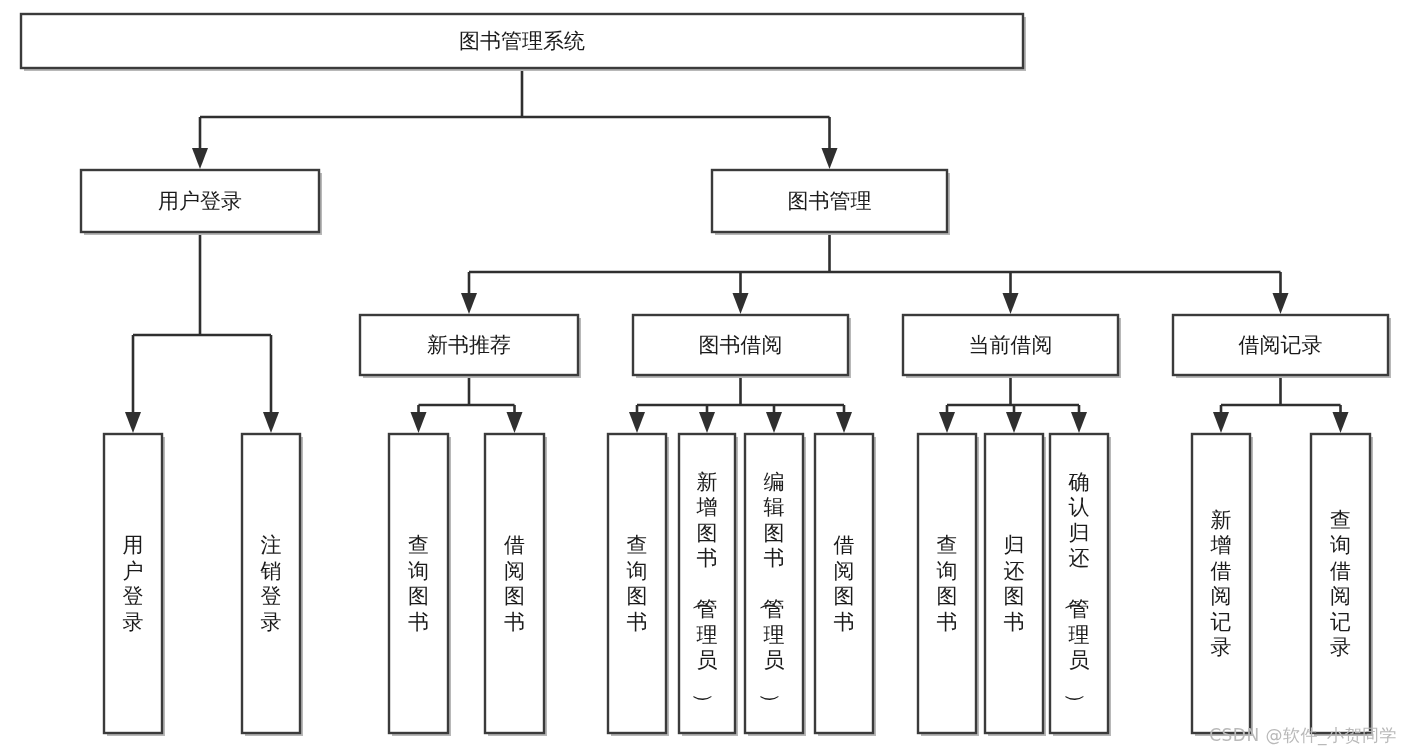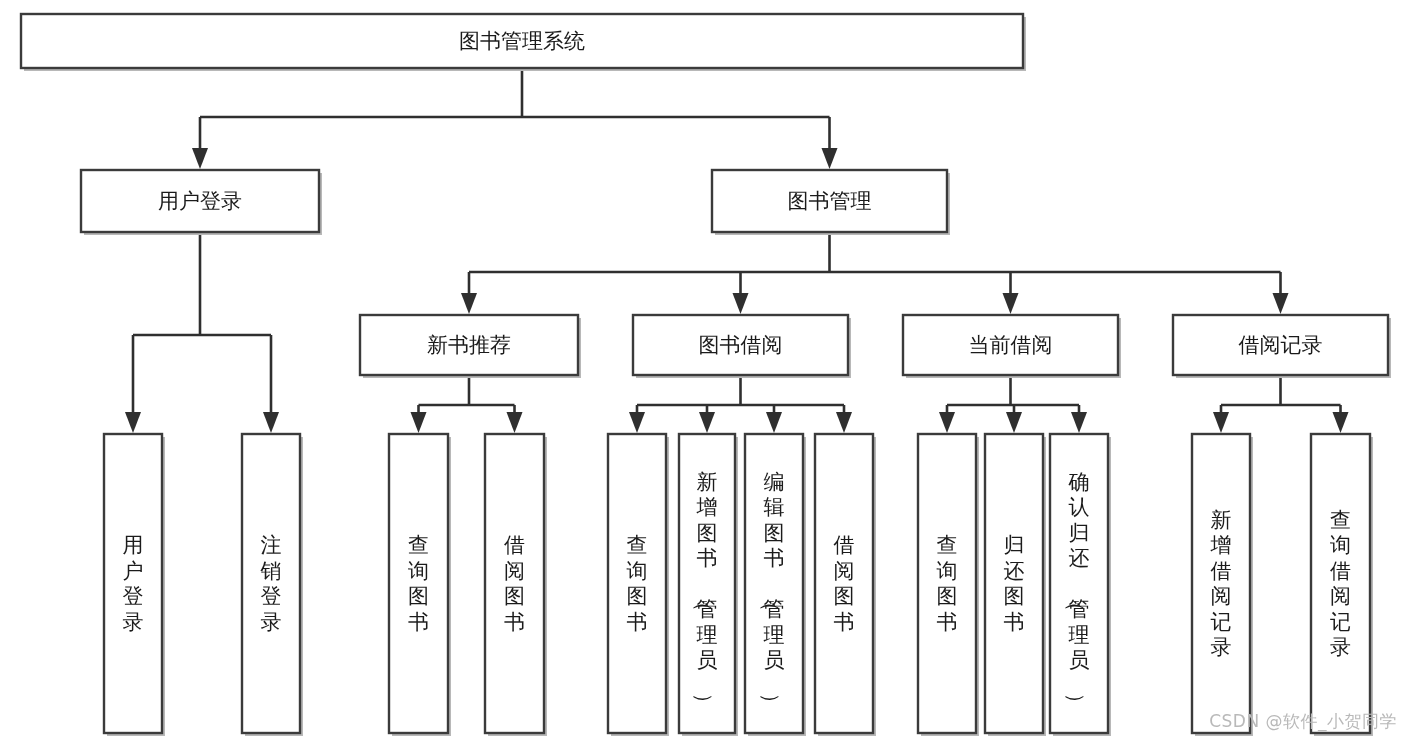--- a/index.html
+++ b/index.html
@@ -53,21 +53,21 @@
   }
   .node-label-vertical {
     fill: #1b1b1b;
     font-family: "DejaVu Sans", "Liberation Sans", sans-serif;
     font-size: 21px;
     text-anchor: middle;
   }
   .watermark {
     position: absolute;
     right: 8px;
-    bottom: 14px;
+    bottom: 0;
     color: #b9b9b9;
     font-size: 17px;
     font-family: "DejaVu Sans", "Liberation Sans", sans-serif;
     letter-spacing: 0.5px;
     white-space: nowrap;
     pointer-events: none;
   }
 </style>
 </head>
 <body>

